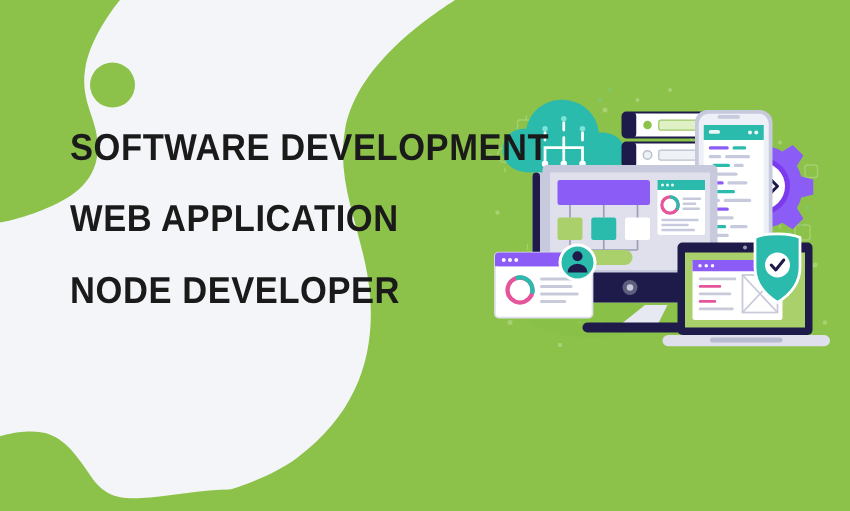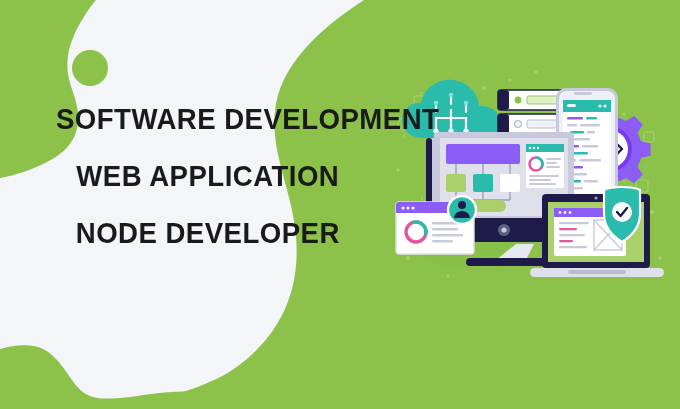--- a/index.html
+++ b/index.html
@@ -11,21 +11,20 @@
   #banner{
     position:relative;width:680px;height:409px;overflow:hidden;
     background:#f4f5f9;
   }
   #bg-svg{position:absolute;left:0;top:0;width:680px;height:409px;}
   #illustration{position:absolute;left:388px;top:62px;width:288px;height:235px;}
 
   #headline{
     position:absolute;left:56px;top:104px;width:330px;
     z-index:5;
-    text-align:center;
   }
   .headline-line{
     font-family:"Liberation Sans Narrow","Liberation Sans",sans-serif;
     font-weight:bold;
     font-size:30px;
     line-height:30px;
     letter-spacing:0.5px;
     color:#1a1a1a;
     margin:0 0 27px 0;
     white-space:nowrap;

